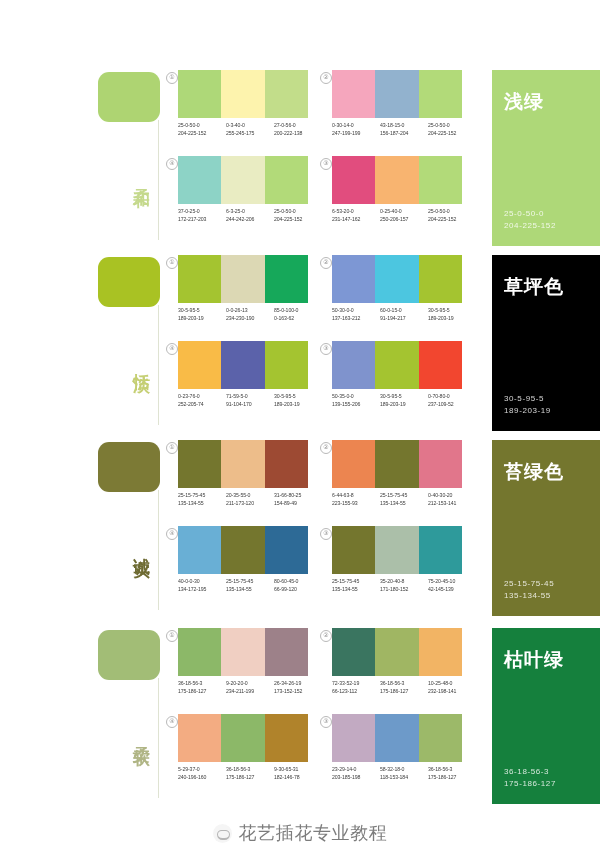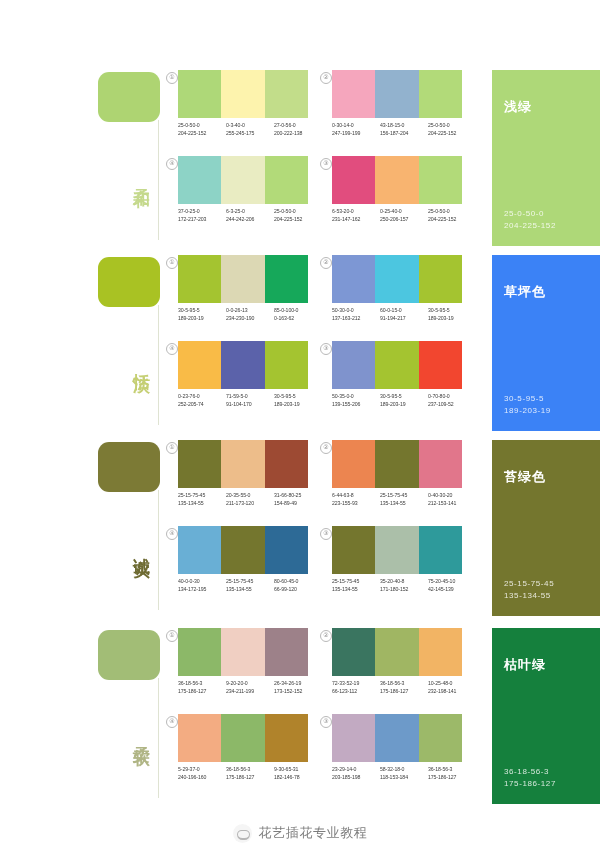--- a/index.html
+++ b/index.html
@@ -62,22 +62,22 @@
     letter-spacing:-0.1px;white-space:nowrap;
   }
   .codes .cmyk{font-weight:normal;}
   .codes .rgb{font-weight:normal;}
 
   
   .card{
     position:absolute;left:492px;top:8px;width:108px;height:176px;
   }
   .card-name{
-    position:absolute;left:12px;top:28px;
-    font-size:13px;font-weight:bold;color:#ffffff;
+    position:absolute;left:12px;top:19px;
+    font-size:19px;font-weight:bold;color:#ffffff;
     letter-spacing:1px;white-space:nowrap;
   }
   .card-codes{
     position:absolute;left:12px;bottom:14px;
     font-size:8px;line-height:12px;color:rgba(255,255,255,.82);
     letter-spacing:.6px;white-space:nowrap;
   }
 
   
   .footer{
@@ -88,21 +88,21 @@
   .footer-logo{
     width:19px;height:19px;border-radius:50%;
     background:#f2f2f2;position:relative;
   }
   .footer-logo:before{
     content:"";position:absolute;left:4px;top:6px;
     width:11px;height:7px;border:1.2px solid #9a9a9a;
     border-radius:6px 6px 7px 7px;border-bottom-width:2px;
   }
   .footer-text{
-    font-size:13px;color:#4a4a4a;letter-spacing:.6px;white-space:nowrap;
+    font-size:18px;color:#4a4a4a;letter-spacing:.6px;white-space:nowrap;
   }
 </style>
 </head>
 <body>
 
 <div class="page">
 
   <div class="section sec0">
     <div class="key-swatch" style="background: rgb(174, 212, 114);"></div>
     <div class="key-rule"></div>
@@ -227,21 +227,21 @@
           <div style="background: rgb(164, 196, 48);"></div>
           <div style="background: rgb(242, 70, 47);"></div>
       </div>
       <div class="codes">
         <div><span class="cmyk">50-35-0-0</span><br><span class="rgb">139-155-206</span></div>
         <div><span class="cmyk">30-5-95-5</span><br><span class="rgb">189-203-19</span></div>
         <div><span class="cmyk">0-70-80-0</span><br><span class="rgb">237-109-52</span></div>
       </div>
     </div>
 
-    <div class="card" style="background: #3b82f6;">
+    <div class="card" style="background: #000000;">
       <div class="card-name">草坪色</div>
       <div class="card-codes">
         <div>30-5-95-5</div>
         <div>189-203-19</div>
       </div>
     </div>
   </div>
 
   <div class="section sec2">
     <div class="key-swatch" style="background: rgb(124, 122, 53);"></div>

